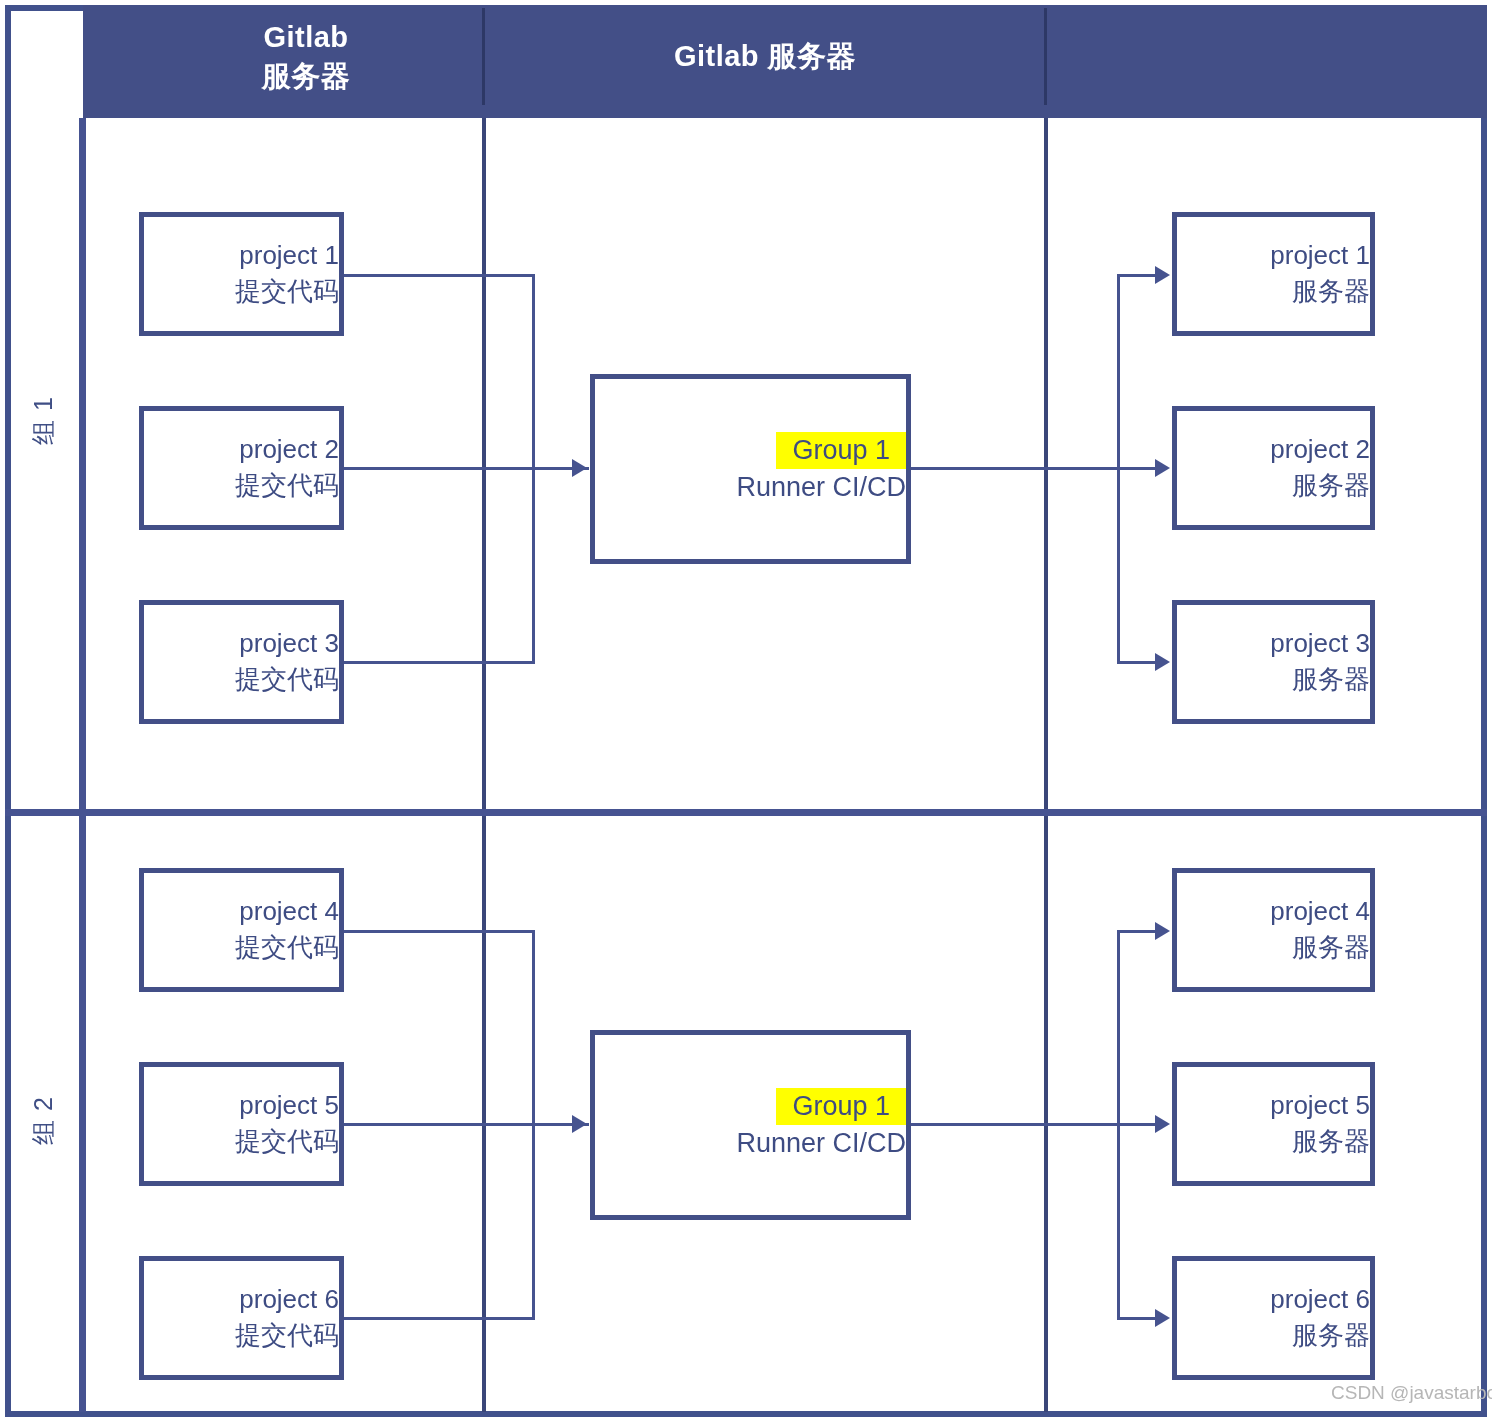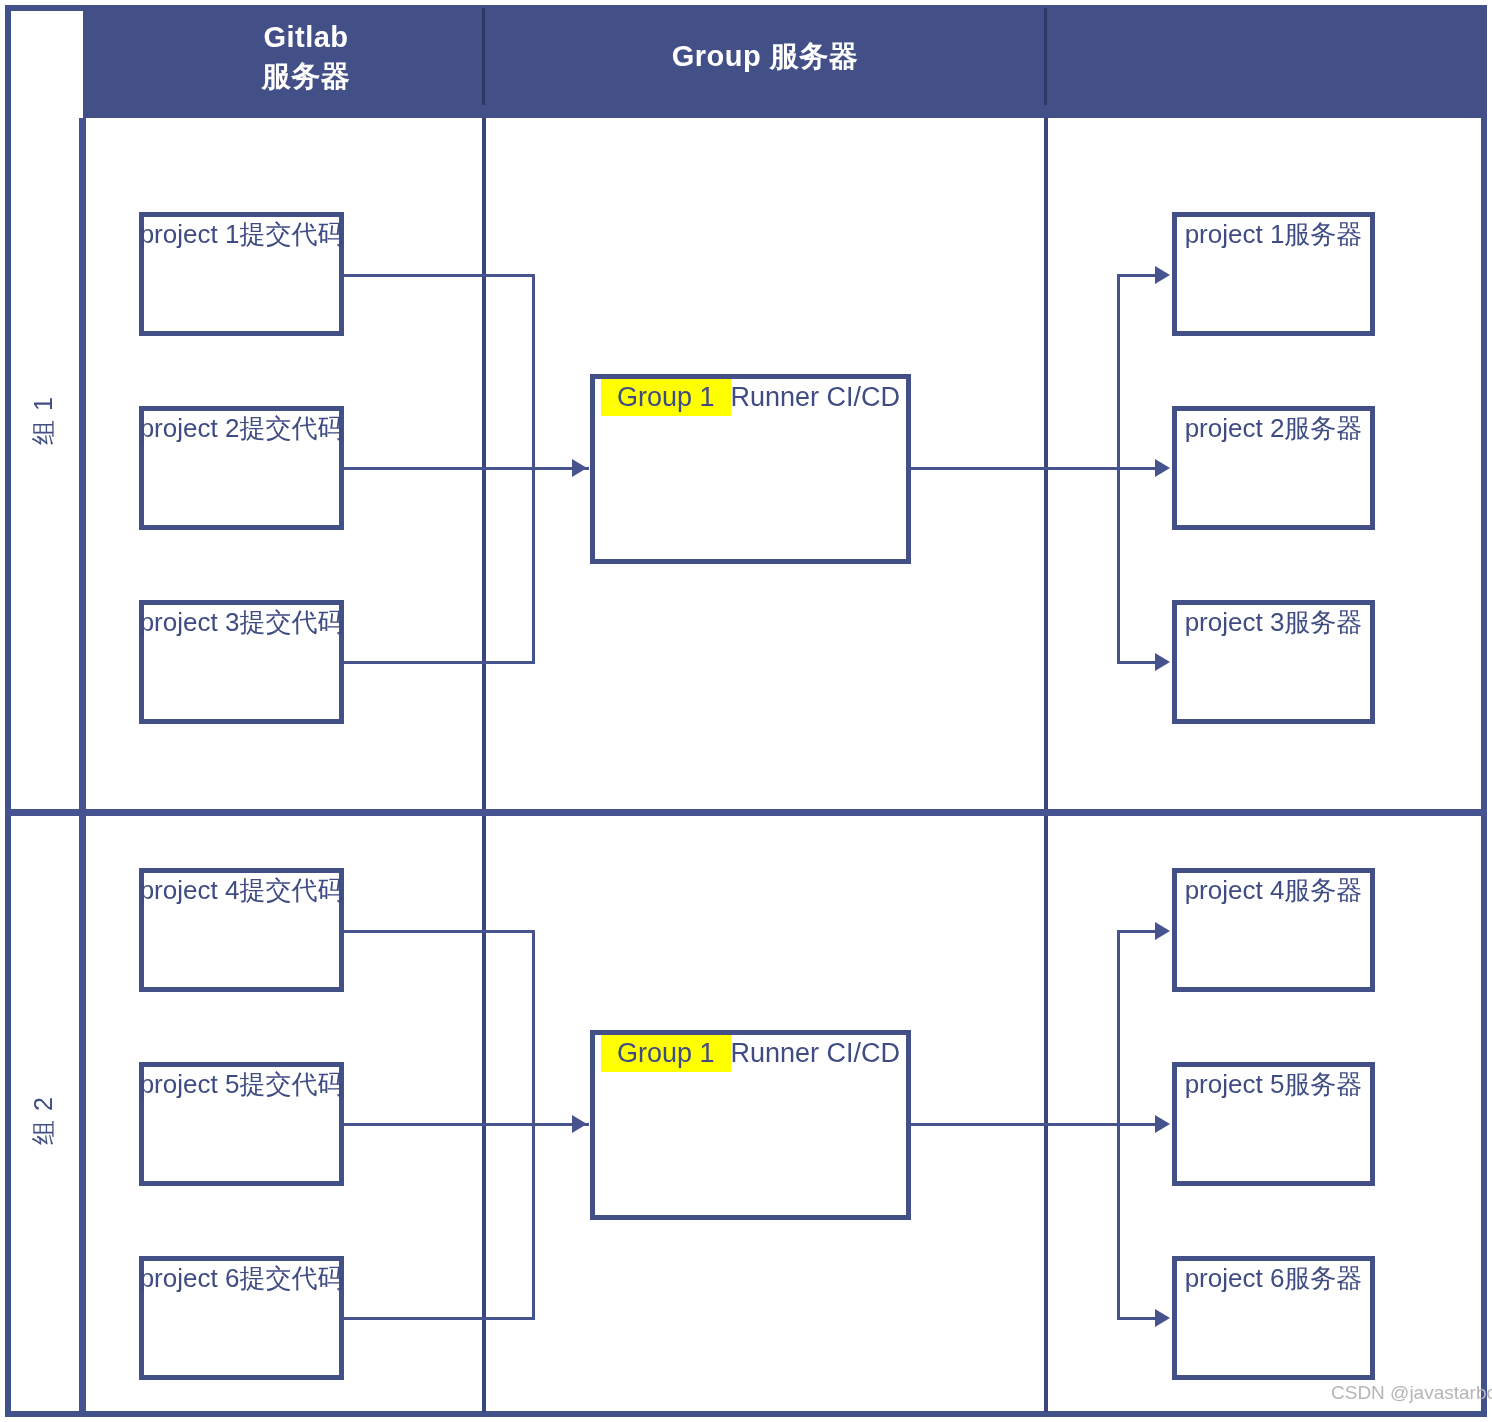--- a/index.html
+++ b/index.html
@@ -94,22 +94,22 @@
     letter-spacing: 1px;
   }
 
   
   .node {
     position: absolute;
     box-sizing: border-box;
     border: 5px solid #434f87;
     background: #ffffff;
     display: flex;
-    flex-direction: row;
-    align-items: flex-start;
+    flex-direction: column;
+    align-items: flex-end;
     justify-content: center;
     color: #3e4c83;
     font-size: 26px;
     line-height: 1.38;
     z-index: 5;
   }
   .node .l1, .node .l2 { display: block; white-space: nowrap; }
   .node-group {
     border-width: 5px;
     font-size: 27px;
@@ -160,21 +160,21 @@
 
   <div class="header-band"></div>
 
   <div class="hdr-cell" style="left:83px; width:400px;padding-left:23px;">
     <span class="l1">Gitlab</span>
     <span class="l2">服务器</span>
   </div>
   <div class="hdr-sep" style="left:482px;"></div>
 
   <div class="hdr-cell" style="left:485px; width:560px;">
-    <span class="l1">Group  服务器</span>
+    <span class="l1">Gitlab  服务器</span>
   </div>
   <div class="hdr-sep" style="left:1044px;"></div>
 
 
   <div class="sidebar-div"></div>
   <div class="vdiv" style="left:482px; top:118px; height:1294px;"></div>
   <div class="vdiv" style="left:1044px; top:118px; height:1294px;"></div>
   <div class="hdiv" style="left:5px; top:809px; width:1482px;"></div>
 
   <div class="side-label" style="left:8px; top:404px; width:70px; text-align:center;">组 1</div>

